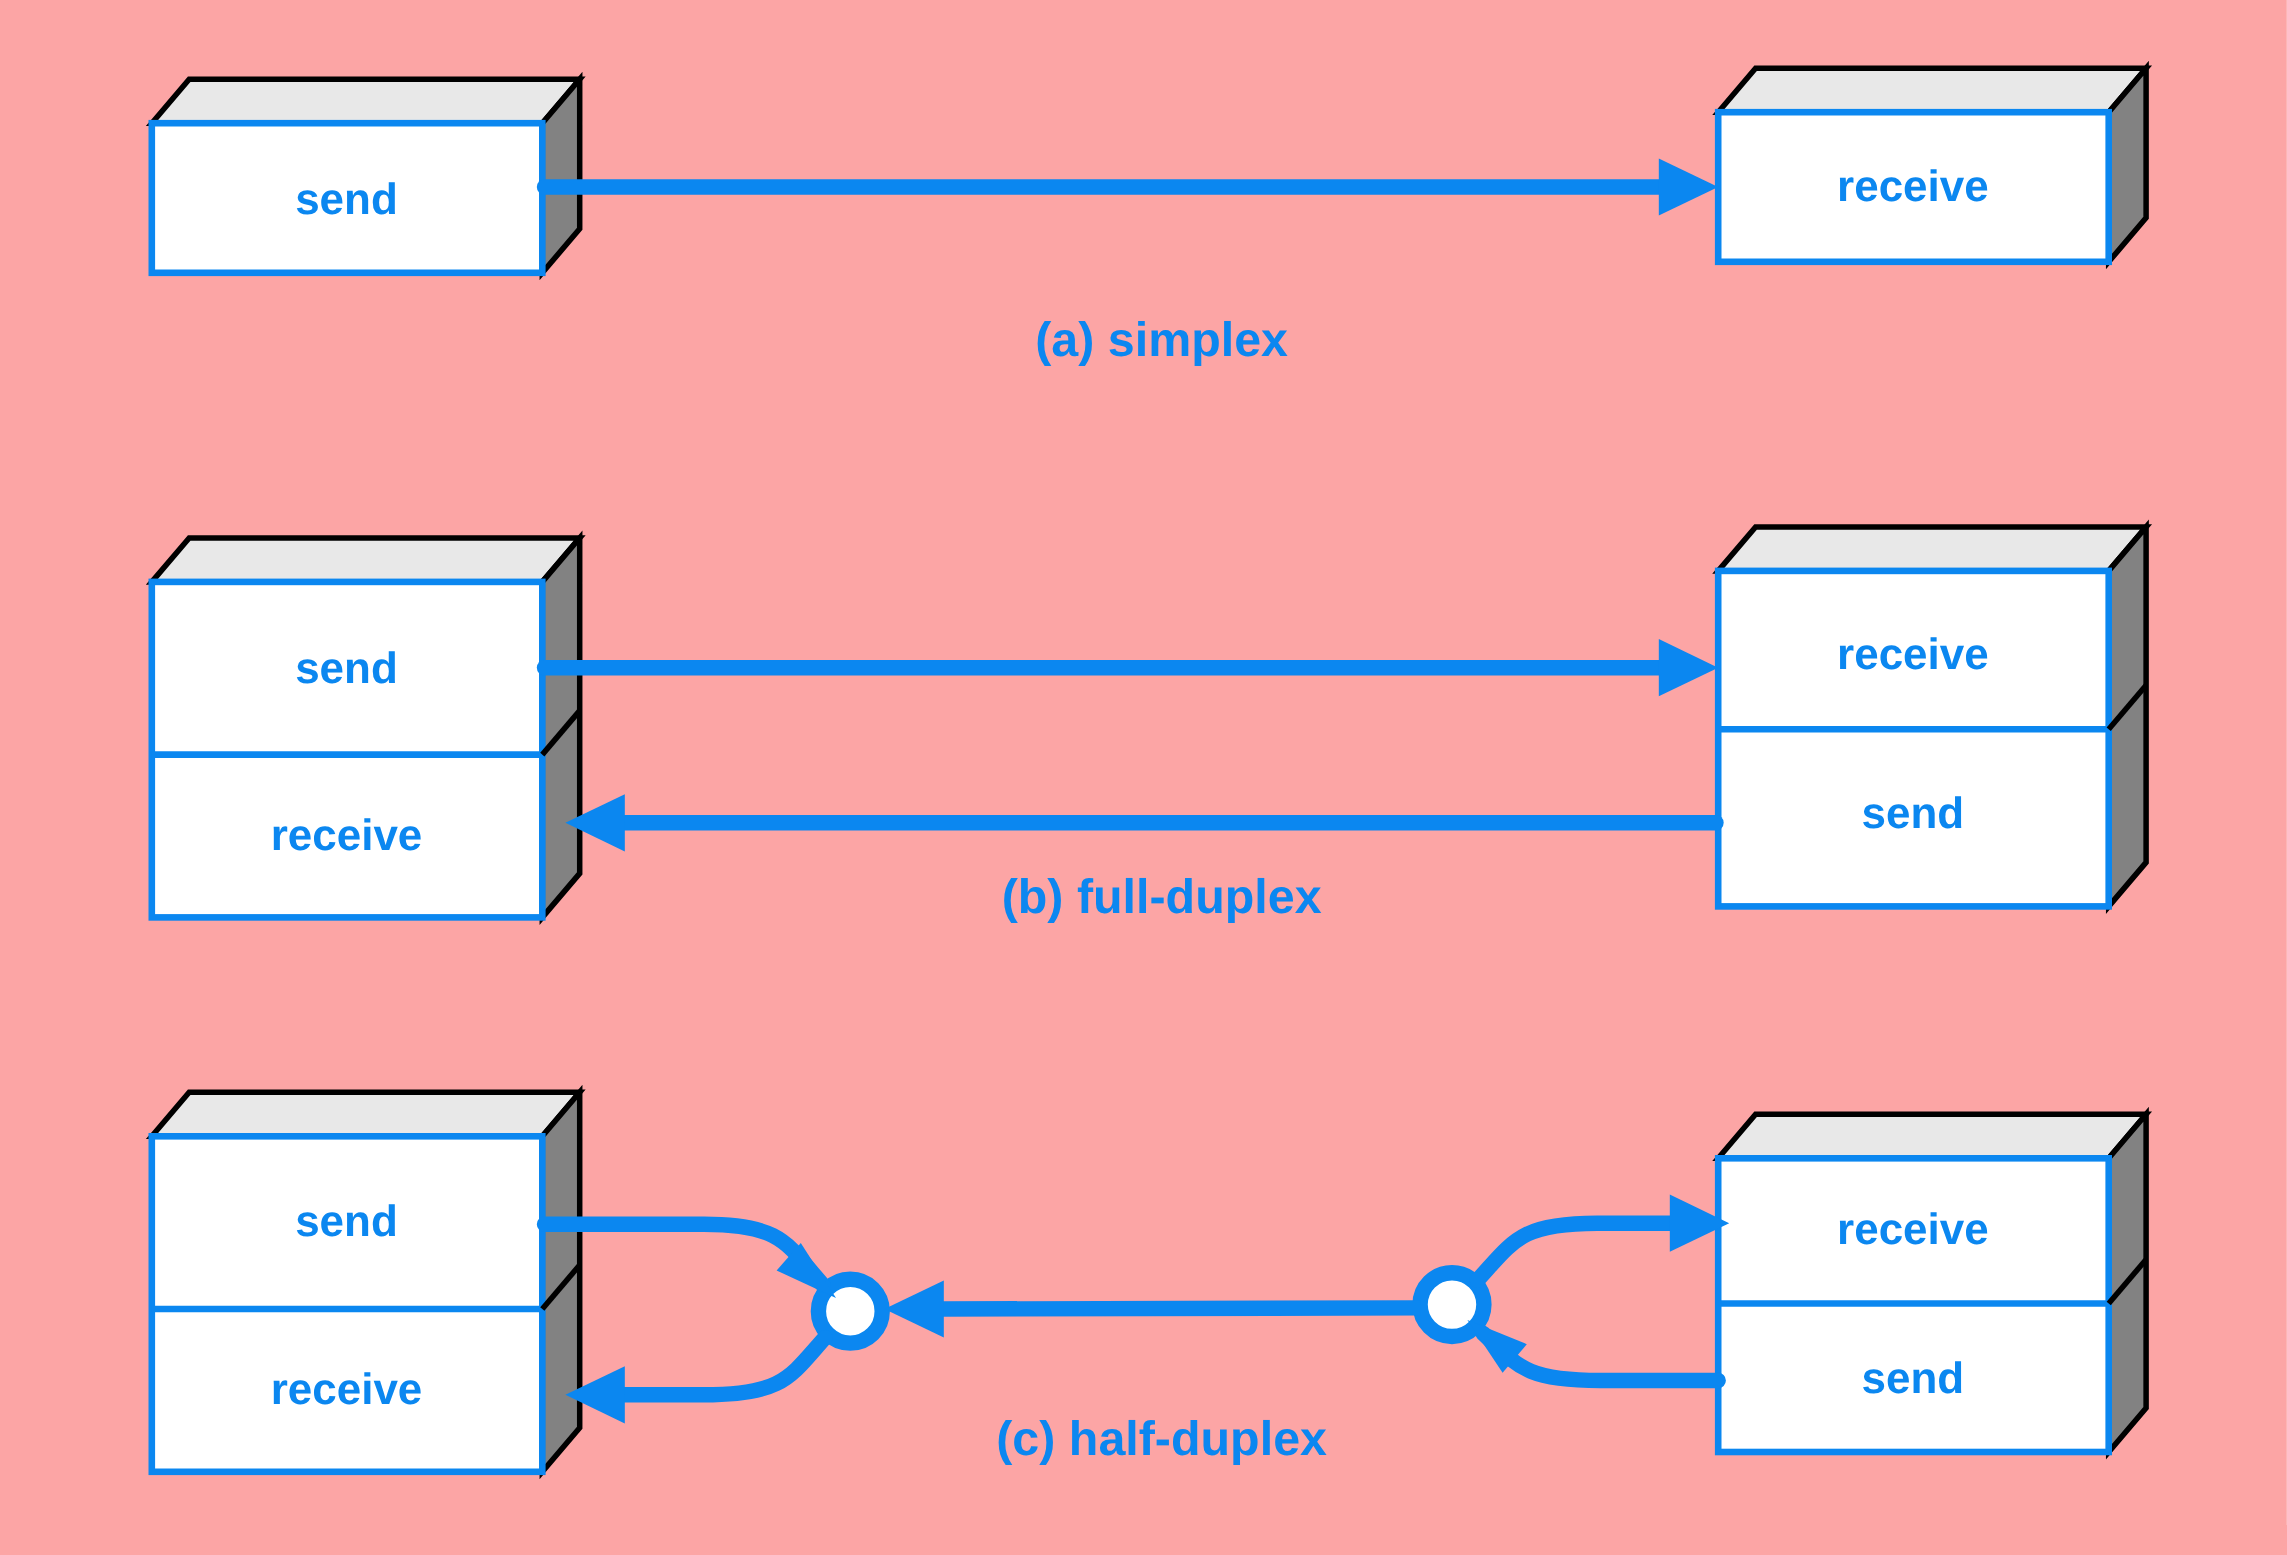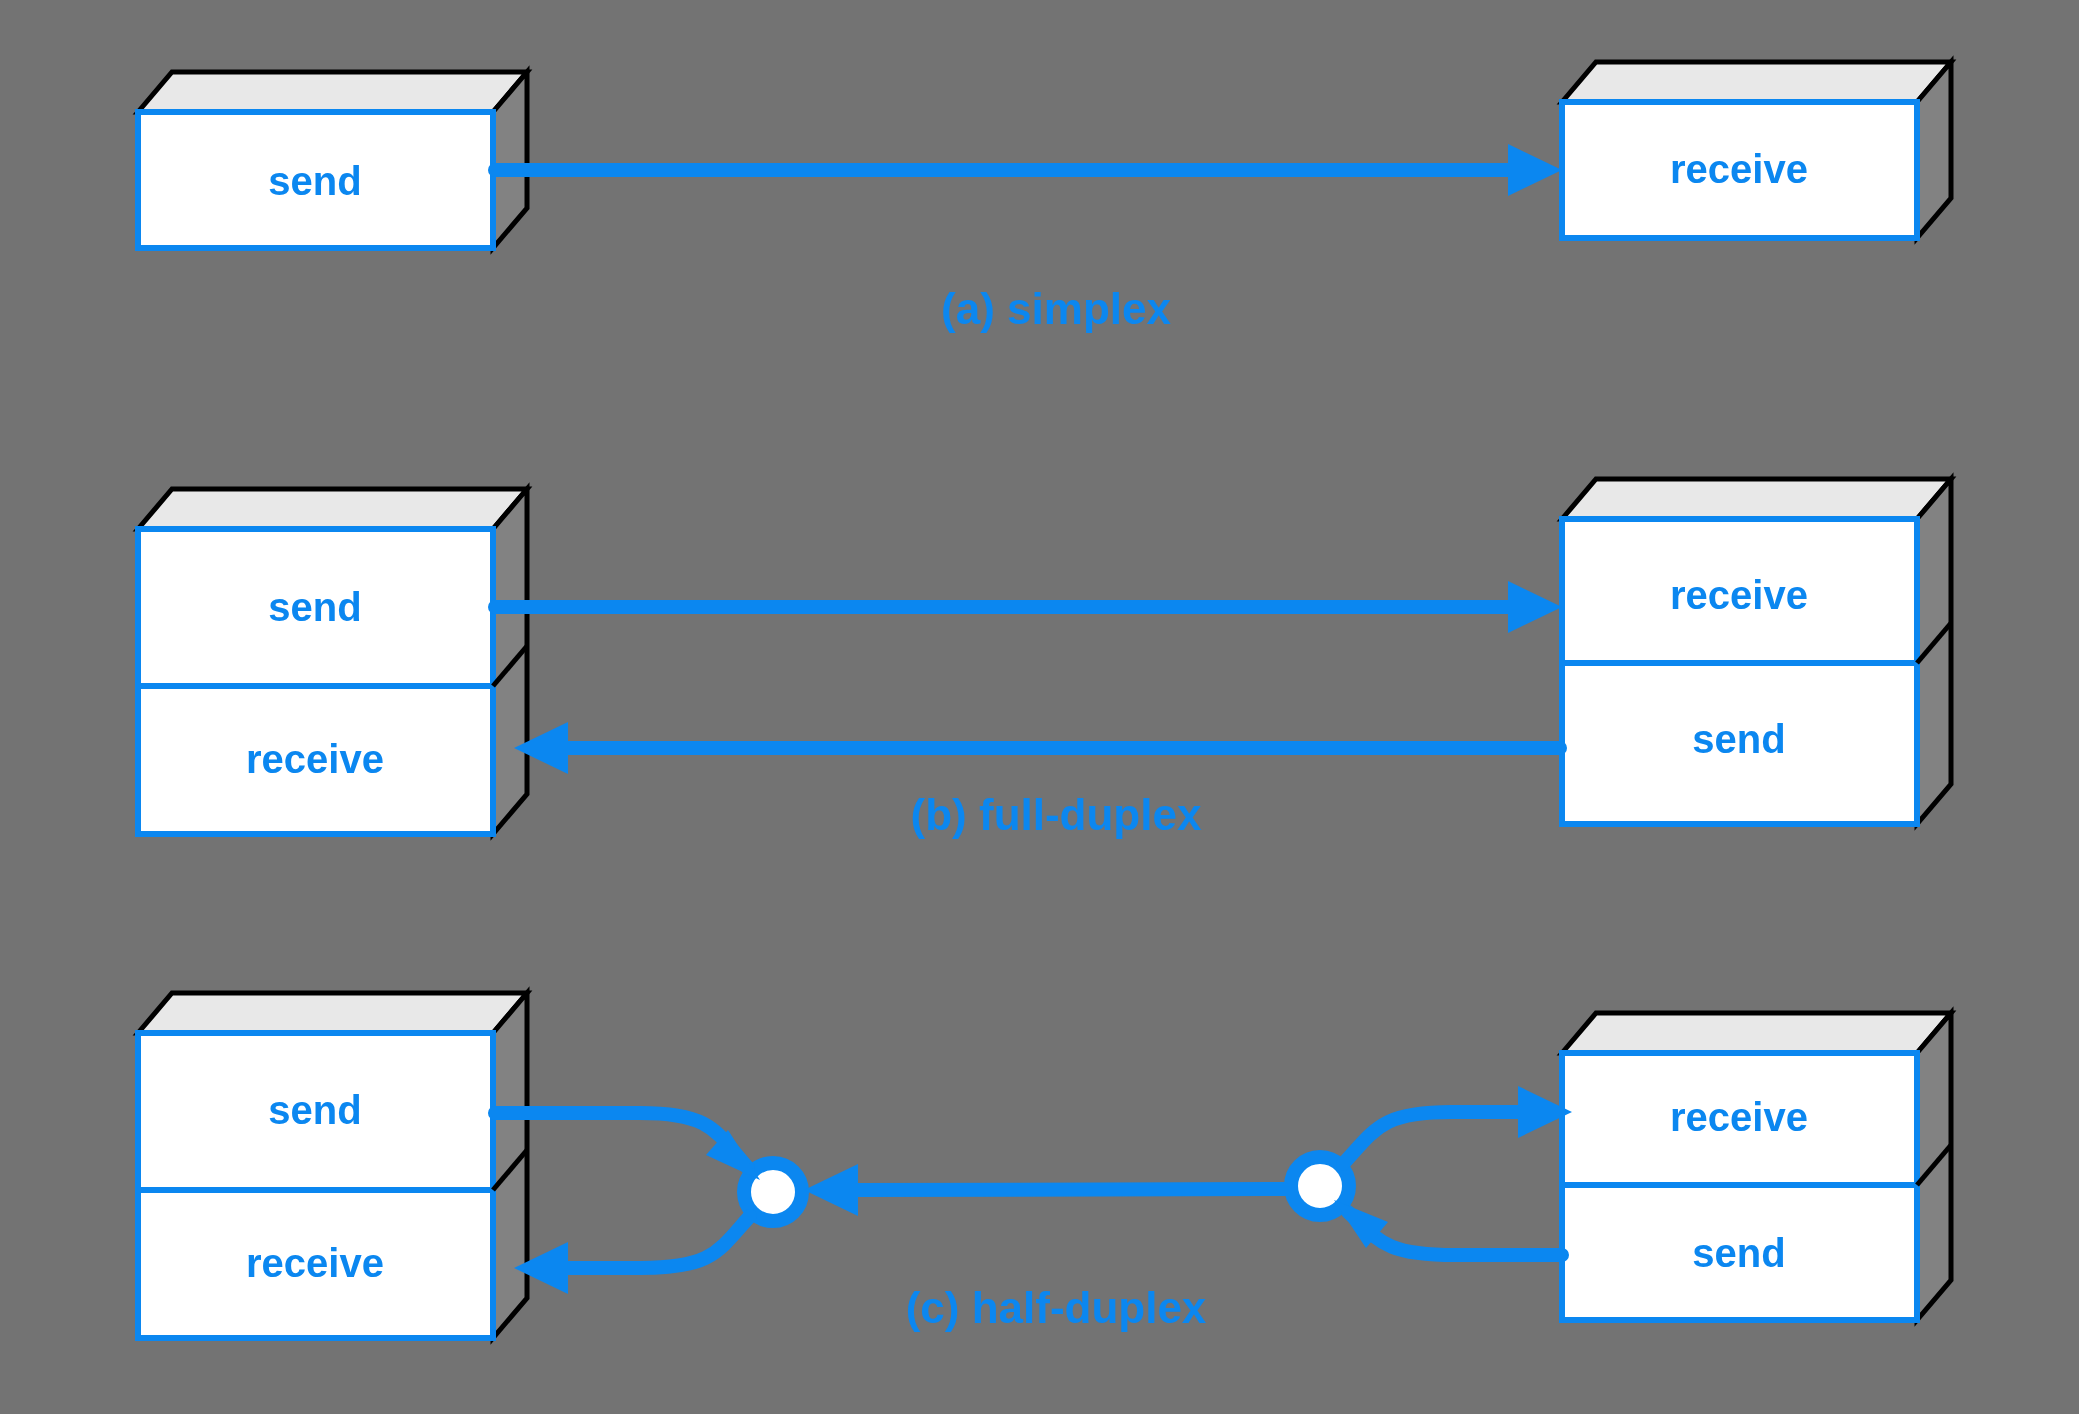--- a/index.html
+++ b/index.html
@@ -10,21 +10,21 @@
   body {
     width: 2079px;
     height: 1414px;
     font-family: "Liberation Sans", sans-serif;
     overflow: hidden;
   }
   #diagram-root {
     position: relative;
     width: 2079px;
     height: 1414px;
-    background: #737373;
+    background: #fca5a5;
   }
   svg.diagram {
     display: block;
     width: 2079px;
     height: 1414px;
   }
   .box-label {
     font-family: "Liberation Sans", sans-serif;
     font-weight: bold;
     font-size: 40px;

